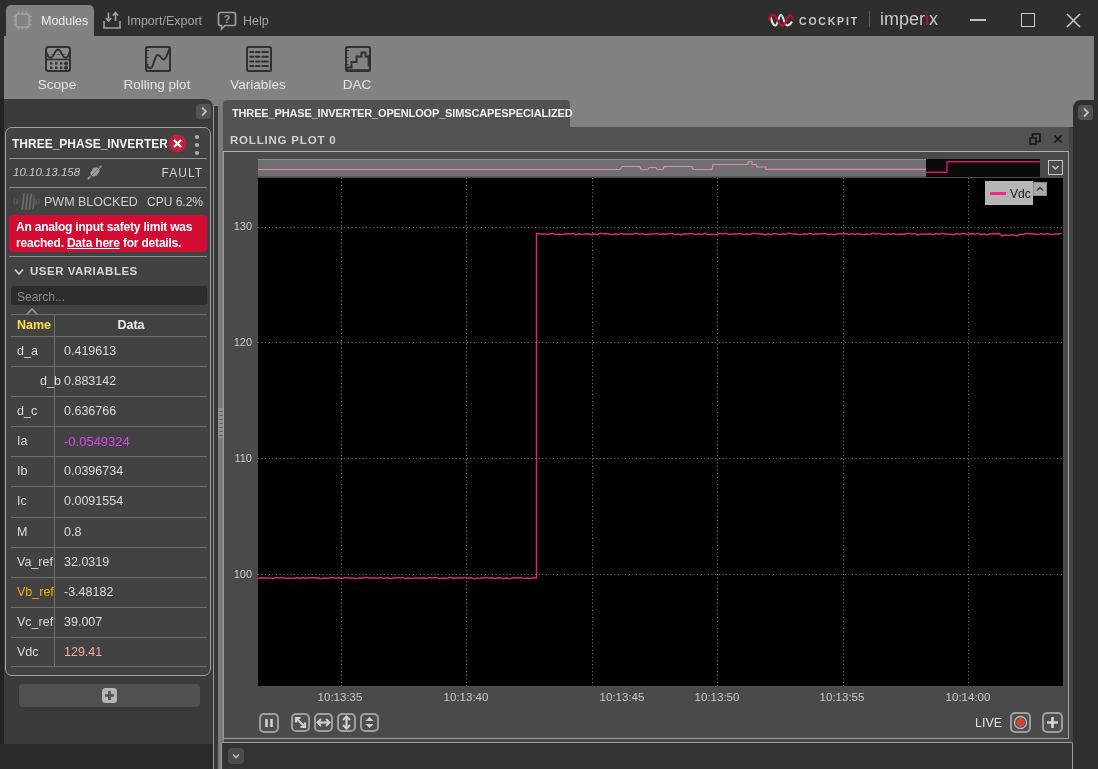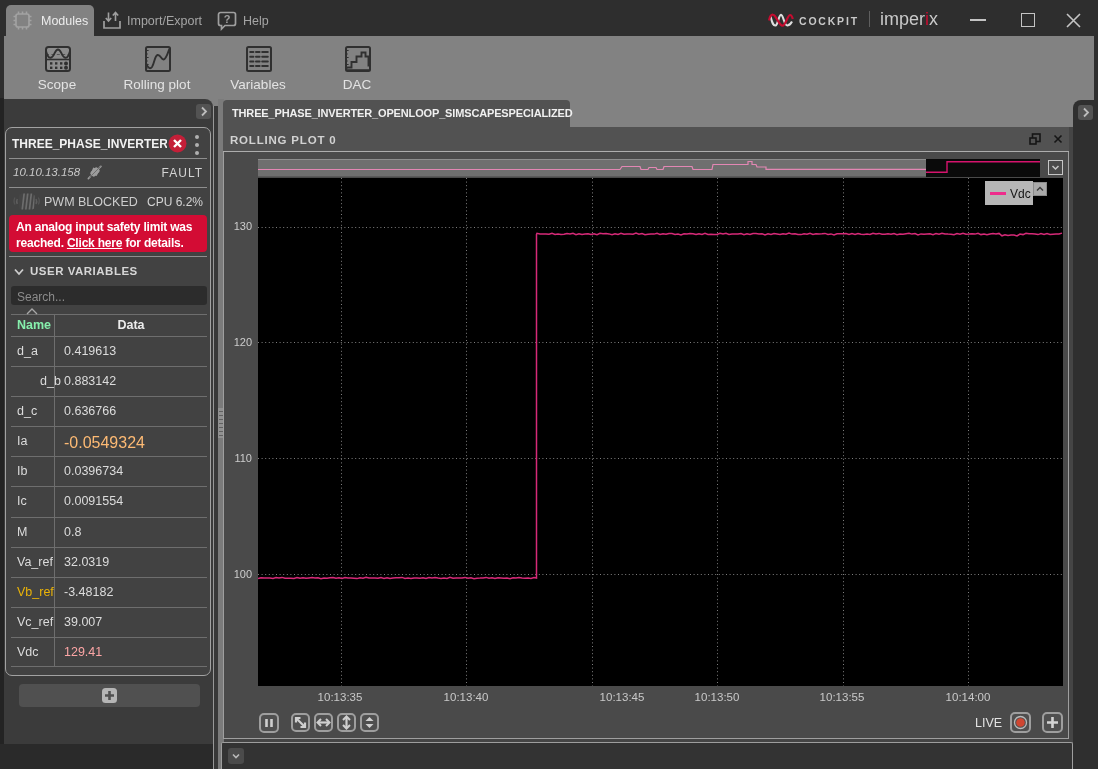--- a/index.html
+++ b/index.html
@@ -155,52 +155,52 @@
   </g>
   <g stroke="#555555" stroke-width="1.3" fill="none">
     <path d="M2 4.5 q-2 3.5 0 7"></path>
       <path d="M25.3 4.5 q2 3.5 0 7"></path>
   </g>
 </svg>
 <div class="abs" style="left:44px;top:195px;font-size:12.5px;color:#cdcdcd;">PWM BLOCKED</div>
 <div class="abs" style="left:129px;top:195px;width:74px;text-align:right;font-size:12px;color:#d4d4d4;">CPU 6.2%</div>
 
 <div class="abs" style="left:9px;top:215px;width:198px;height:37px;background:#d30c34;border-radius:4px;"></div>
-<div class="abs" style="left:16px;top:219px;width:192px;font-size:12px;letter-spacing:-0.2px;line-height:16px;font-weight:bold;color:#fff;white-space:nowrap;">An analog input safety limit was<br>reached. <span style="text-decoration:underline;">Click here</span> for details.</div>
+<div class="abs" style="left:16px;top:219px;width:192px;font-size:12px;letter-spacing:-0.2px;line-height:16px;font-weight:bold;color:#fff;white-space:nowrap;">An analog input safety limit was<br>reached. <span style="text-decoration:underline;">Data here</span> for details.</div>
 
 <div class="abs" style="left:9px;top:256px;width:198px;height:1px;background:#8e8e8e;"></div>
 
 <svg class="abs" style="left:13px;top:266px;" width="12" height="12" viewBox="0 0 12 12">
   <path d="M2 3.5 L6 8 L10 3.5" fill="none" stroke="#cccccc" stroke-width="1.8"></path>
 </svg>
 <div class="abs" style="left:30px;top:265px;font-size:11.5px;font-weight:bold;letter-spacing:0.5px;color:#d6d6d6;">USER VARIABLES</div>
 
 <div class="abs" style="left:11px;top:286px;width:196px;height:19px;background:#2c2c2c;border-radius:3px;"></div>
 <div class="abs" style="left:17px;top:290px;font-size:12px;color:#8b8b8b;">Search...</div>
 
 <div class="abs" style="left:11px;top:314px;width:196px;height:353px;border-top:1px solid #6e6e6e;border-bottom:1px solid #6e6e6e;"></div>
 <svg class="abs" style="left:26px;top:308px;" width="12" height="7" viewBox="0 0 12 7">
   <path d="M1 6 L6 1 L11 6" fill="none" stroke="#a8a8a8" stroke-width="1.3"></path>
 </svg>
-<div class="abs" style="left:17px;top:318px;font-size:12.5px;font-weight:bold;color:#86efac;text-align:center;">Name</div>
+<div class="abs" style="left:17px;top:318px;font-size:12.5px;font-weight:bold;color:#fde047;text-align:center;">Name</div>
 <div class="abs" style="left:55px;top:318px;width:152px;text-align:center;font-size:12.5px;font-weight:bold;color:#ececec;">Data</div>
 <div class="abs" style="left:54px;top:314px;width:1px;height:353px;background:#6e6e6e;"></div>
 
 <div class="abs" style="left:11px;top:336px;width:196px;height:1px;background:#6e6e6e;"></div>
 <div class="abs" style="left:17px;top:344px;font-size:12.5px;color:#dcdcdc;">d_a</div>
 <div class="abs" style="left:64px;top:344px;font-size:12.5px;color:#dcdcdc;">0.419613</div>
 <div class="abs" style="left:11px;top:366px;width:196px;height:1px;background:#6e6e6e;"></div>
 <div class="abs" style="left:17px;top:374px;font-size:12.5px;color:#dcdcdc;margin-left:23px;">d_b</div>
 <div class="abs" style="left:64px;top:374px;font-size:12.5px;color:#dcdcdc;">0.883142</div>
 <div class="abs" style="left:11px;top:396px;width:196px;height:1px;background:#6e6e6e;"></div>
 <div class="abs" style="left:17px;top:404px;font-size:12.5px;color:#dcdcdc;">d_c</div>
 <div class="abs" style="left:64px;top:404px;font-size:12.5px;color:#dcdcdc;">0.636766</div>
 <div class="abs" style="left:11px;top:426px;width:196px;height:1px;background:#6e6e6e;"></div>
 <div class="abs" style="left:17px;top:434px;font-size:12.5px;color:#dcdcdc;">Ia</div>
-<div class="abs" style="left:64px;top:434px;font-size:16px;color:#fdba74;">-0.0549324</div>
+<div class="abs" style="left:64px;top:434px;font-size:13px;color:#d946ef;">-0.0549324</div>
 <div class="abs" style="left:11px;top:456px;width:196px;height:1px;background:#6e6e6e;"></div>
 <div class="abs" style="left:17px;top:464px;font-size:12.5px;color:#dcdcdc;text-align:center;">Ib</div>
 <div class="abs" style="left:64px;top:464px;font-size:12.5px;color:#dcdcdc;">0.0396734</div>
 <div class="abs" style="left:11px;top:486px;width:196px;height:1px;background:#6e6e6e;"></div>
 <div class="abs" style="left:17px;top:494px;font-size:12.5px;color:#dcdcdc;">Ic</div>
 <div class="abs" style="left:64px;top:494px;font-size:12.5px;color:#dcdcdc;">0.0091554</div>
 <div class="abs" style="left:11px;top:517px;width:196px;height:1px;background:#6e6e6e;"></div>
 <div class="abs" style="left:17px;top:525px;font-size:12.5px;color:#dcdcdc;">M</div>
 <div class="abs" style="left:64px;top:525px;font-size:12.5px;color:#dcdcdc;">0.8</div>
 <div class="abs" style="left:11px;top:547px;width:196px;height:1px;background:#6e6e6e;"></div>

